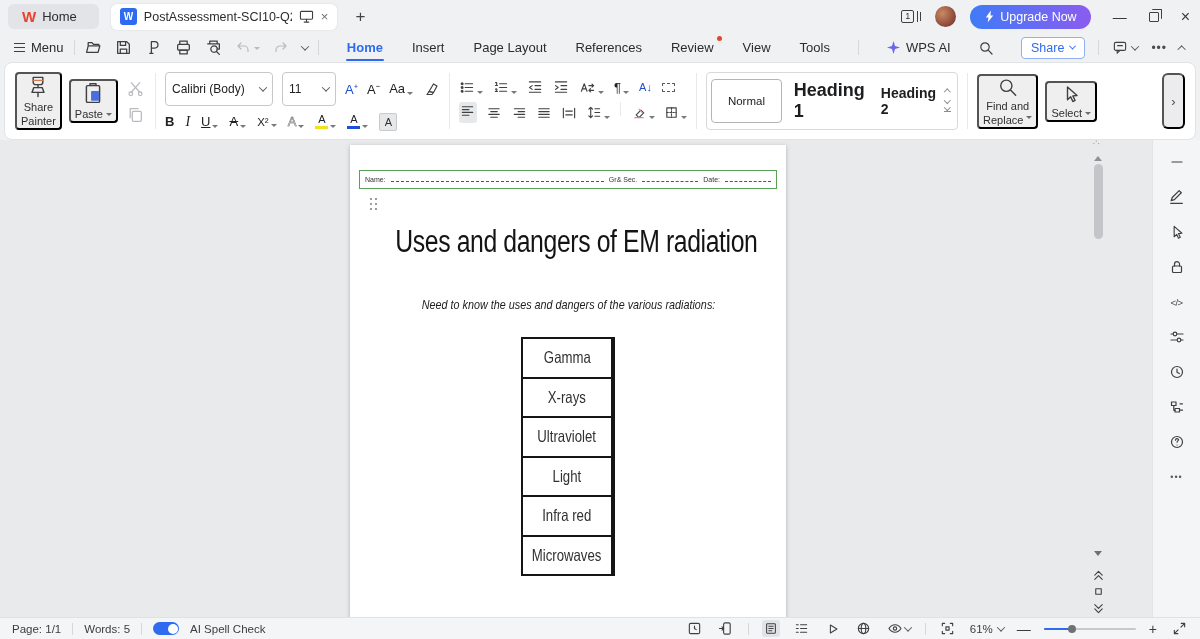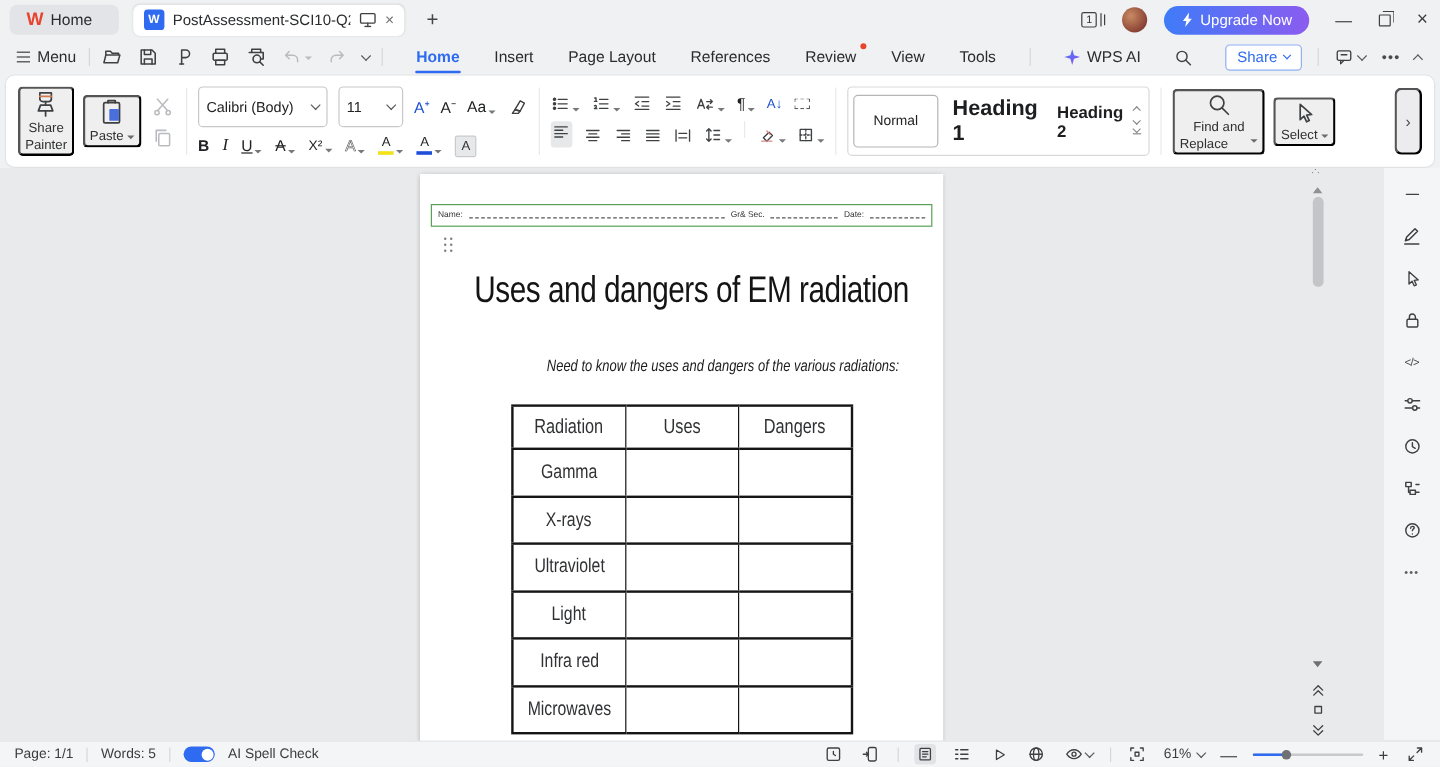--- a/index.html
+++ b/index.html
@@ -86,21 +86,21 @@
   
   .main { flex:1; display:flex; min-height:0; }
   .docarea { position:relative; flex:1; background:#e9eaec; overflow:hidden; }
   .page { position:absolute; left:350px; top:5px; width:436px; height:700px; background:#fff; box-shadow:0 1px 4px rgba(0,0,0,.25); }
   .hdr-table { margin:25px 9px 0; height:19px; border:1.5px solid #57a257; display:flex; align-items:center; gap:5px; padding:0 5px; font-size:7px; color:#333; }
   .hline { border-bottom:1px dashed #555; height:5px; }
   .handle { margin:9px 0 0 20px; display:grid; grid-template-columns:repeat(2,3px); grid-auto-rows:3px; gap:2px; width:8px; }
   .handle i { width:2px; height:2px; background:#7c7d7f; border-radius:50%; }
   .cond { display:inline-block; transform:scaleX(.8); transform-origin:center; white-space:nowrap; }
   .doc-title-text { margin-top:13px; text-align:right; font-size:31px; color:#141414; letter-spacing:-.5px; }
-  .doc-sub { margin-top:37px; text-align:right; font-size:13.5px; font-style:italic; color:#1c1c1c; }
+  .doc-sub { margin-top:37px; text-align:center; font-size:13.5px; font-style:italic; color:#1c1c1c; }
   table.doc { border-collapse:collapse; margin:25px auto 0; border:2px solid #151515; }
   table.doc td { border:1px solid #151515; border-top-width:2px; border-bottom-width:2px; text-align:center; }
   table.doc tr.hd td { height:36px; font-size:17px; }
   table.doc tr.rw td { height:39.5px; font-size:16.5px; }
   .c1 { width:95px; } .c2 { width:94px; } .c3 { width:94px; }
 
   
   .vscroll { position:absolute; right:44px; top:0; width:18px; height:100%; }
   .vs-top-ic { position:absolute; top:-2px; left:3px; color:#76777a; font-size:8px; line-height:8px; }
   .vs-up { position:absolute; top:12px; left:4px; width:0; height:0; border:4px solid transparent; border-bottom:5px solid #909194; }
@@ -443,21 +443,21 @@
       </span>
     </div>
     <span class="gsep"></span>
 
     <button class="bigbtn">
       <svg class="ic" width="21" height="21" viewBox="0 0 18 18">
           <circle cx="8" cy="7.5" r="4.8"></circle>
           <path d="M11.6 11.2L16 15.6"></path>
         </svg>
       <span>Find and</span>
-      <span style="display:flex;align-items:flex-start;gap:19px;">
+      <span style="display:flex;align-items:flex-start;gap:3px;">
           <span>Replace</span>
           <span class="car"></span>
         </span>
     </button>
     <button class="bigbtn">
       <svg class="ic" width="20" height="21" viewBox="0 0 16 18">
           <path d="M5 2.5v11l2.7-2.5 1.9 4 1.9-.9-1.9-3.9 3.6-.4z"></path>
         </svg>
       <span style="display:flex;align-items:center;gap:3px;">
           <span>Select</span>
@@ -486,25 +486,20 @@
             <i></i>
             <i></i>
             <i></i>
           </div>
 
         <div class="doc-title-text"><span class="cond">Uses and dangers of EM radiation</span></div>
         <div class="doc-sub"><span class="cond">Need to know the uses and dangers of the various radiations:</span></div>
 
         <table class="doc">
           <tbody>
-              <tr class="hd">
-            <td class="c1"><span class="cond">Radiation</span></td>
-            <td class="c2"><span class="cond">Uses</span></td>
-            <td class="c3"><span class="cond">Dangers</span></td>
-          </tr>
           <tr class="rw">
             <td><span class="cond">Gamma</span></td>
             <td></td>
                 <td></td>
           </tr>
           <tr class="rw">
             <td><span class="cond">X-rays</span></td>
             <td></td>
                 <td></td>
           </tr>

